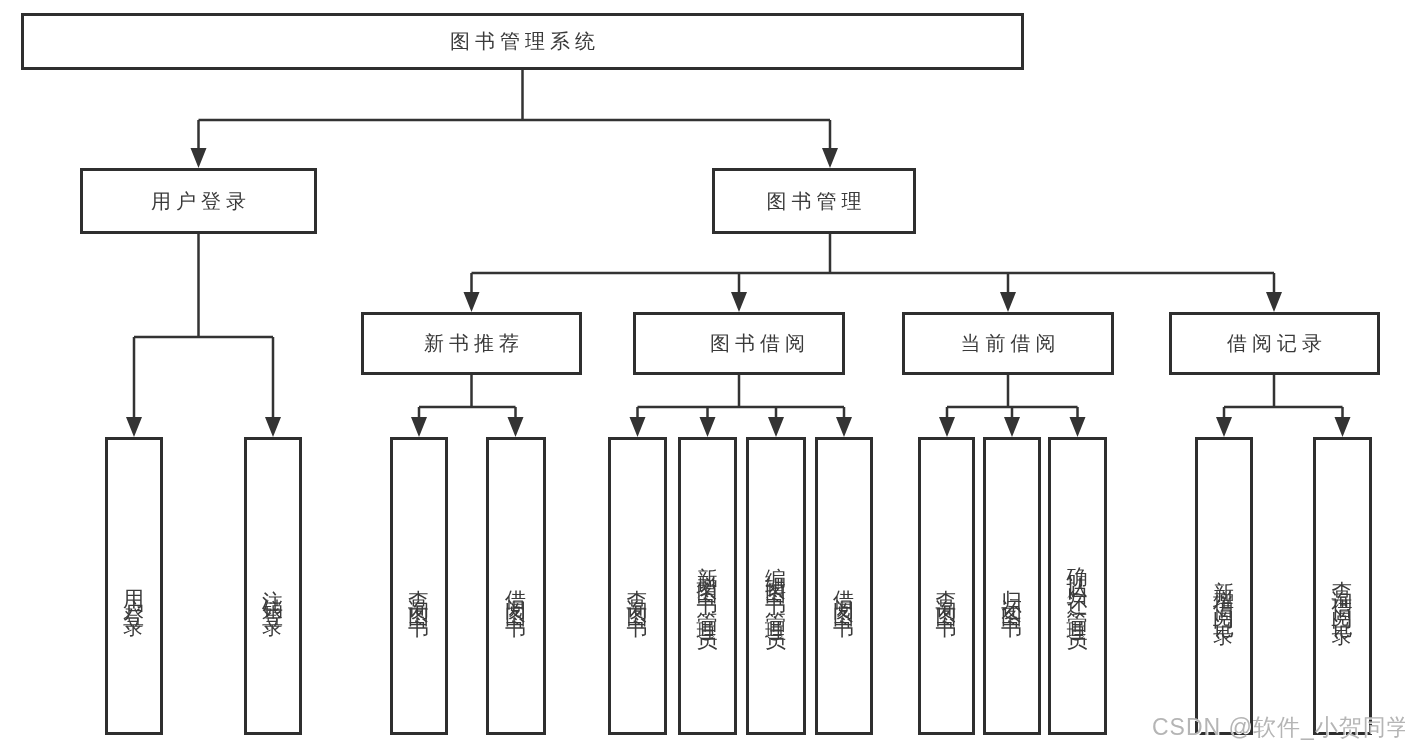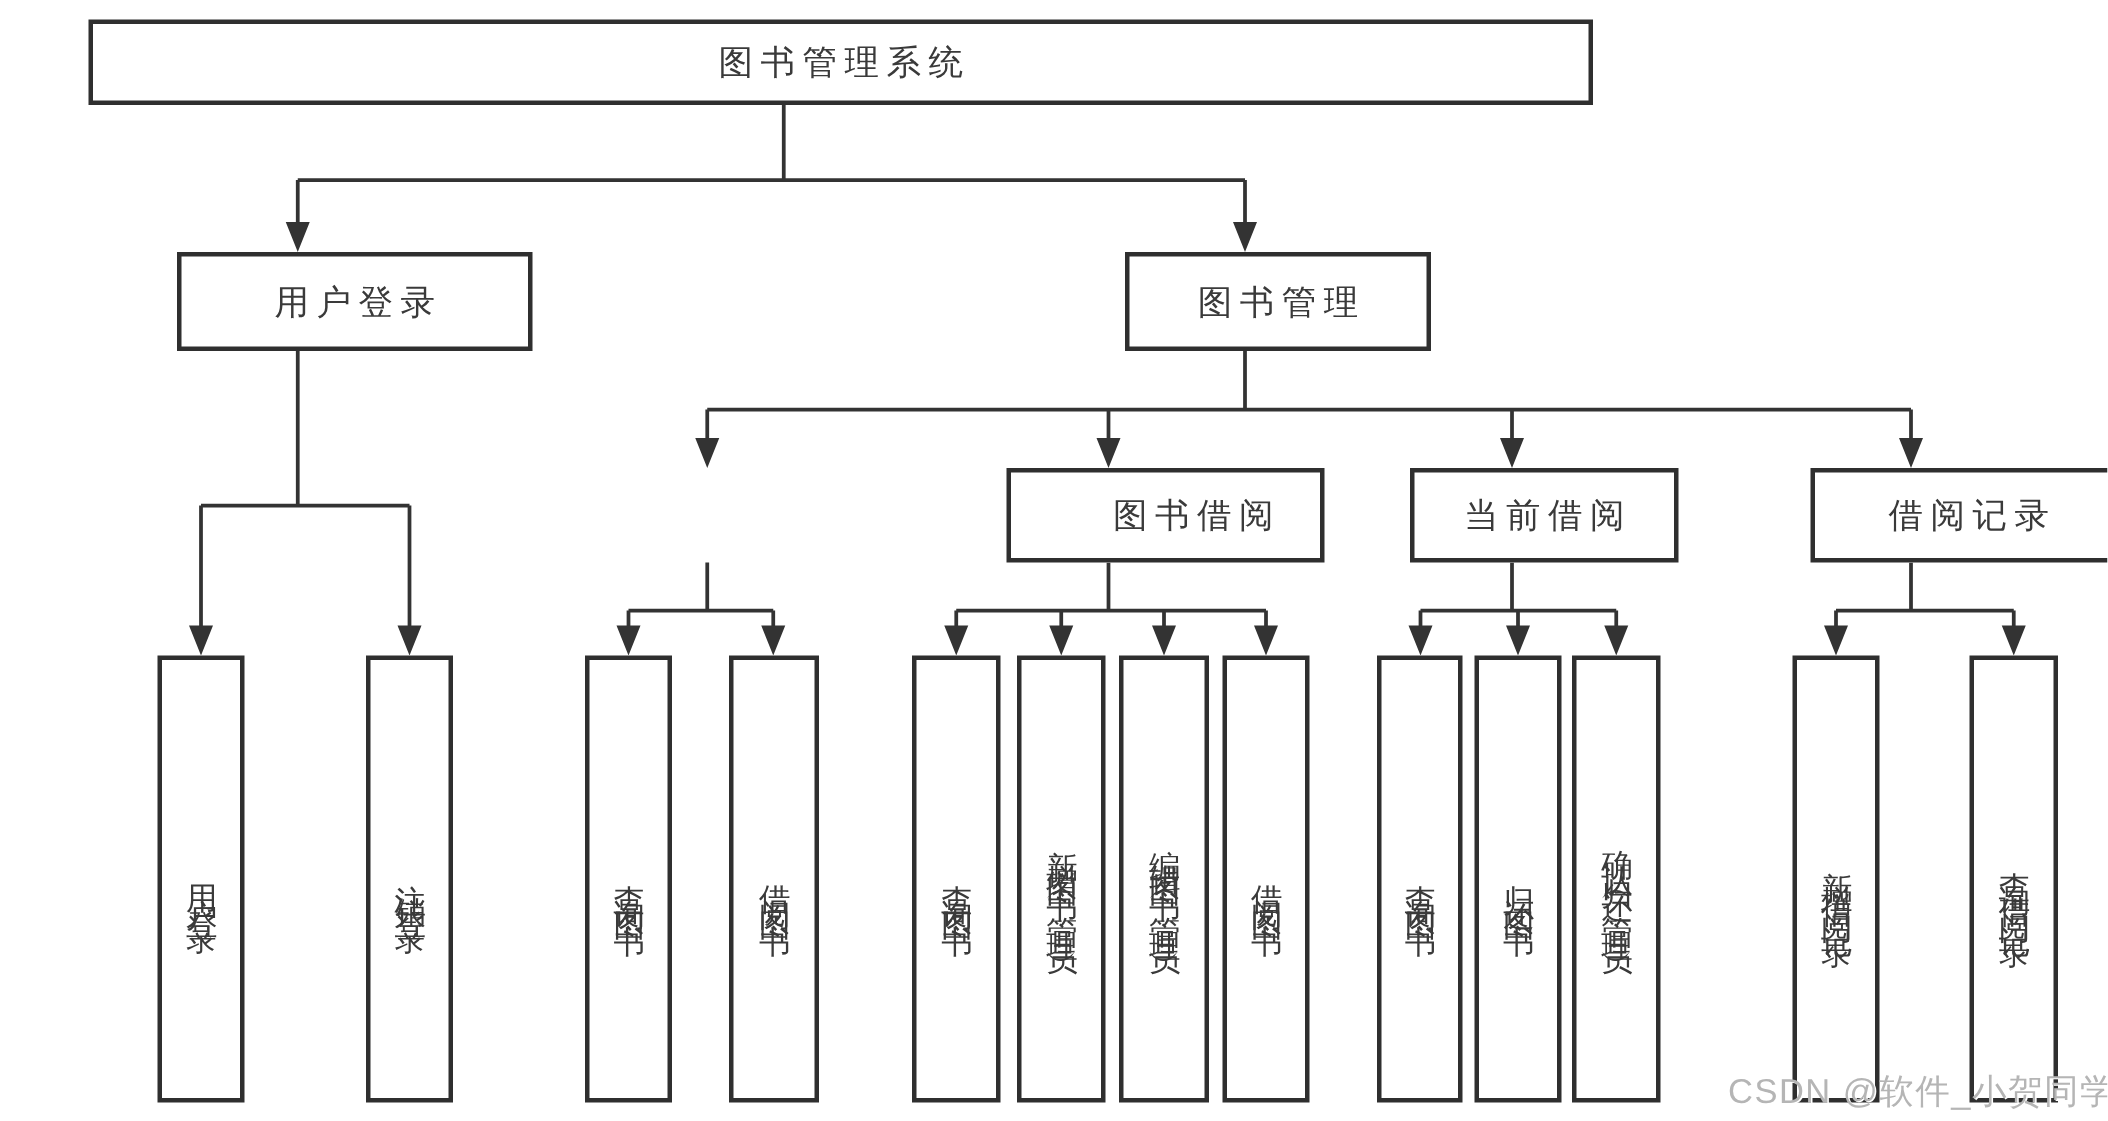--- a/index.html
+++ b/index.html
@@ -20,25 +20,24 @@
     position: absolute;
     box-sizing: border-box;
     border: 3px solid #2f2f2f;
     background: #ffffff;
     display: flex;
     align-items: center;
     justify-content: center;
     color: #3a3a3a;
   }
   .h-node {
-    font-size: 23px;
+    font-size: 20px;
     letter-spacing: 5px;
     padding-left: 5px; 
     white-space: nowrap;
-    margin-left: 38px;
   }
   .v-node {
     writing-mode: vertical-rl;
     text-orientation: mixed;
     font-size: 21px;
     letter-spacing: 9px;
     padding-top: 9px; 
     line-height: 1;
   }
   .watermark {
@@ -51,21 +50,21 @@
     white-space: nowrap;
     text-shadow: 1px 1px 0 #ffffff;
   }
 
   
   .n-root        { left: 21px;   top: 13px;  width: 1003px; height: 57px; }
   .n-user-login  { left: 80px;   top: 168px; width: 237px;  height: 66px; }
   .n-book-mgmt   { left: 712px;  top: 168px; width: 204px;  height: 66px; }
   .n-new-book    { left: 361px;  top: 312px; width: 221px;  height: 63px; }
   .n-borrow      { left: 633px;  top: 312px; width: 212px;  height: 63px; padding-left: 42px; }
-  .n-current     { left: 902px;  top: 312px; width: 179px;  height: 63px; }
+  .n-current     { left: 902px;  top: 312px; width: 212px;  height: 63px; }
   .n-records     { left: 1169px; top: 312px; width: 211px;  height: 63px; }
 
   .leaf { top: 437px; height: 298px; }
   .lf-1  { left: 105px;  width: 58px; }
   .lf-2  { left: 244px;  width: 58px; }
   .lf-3  { left: 390px;  width: 58px; }
   .lf-4  { left: 486px;  width: 60px; }
   .lf-5  { left: 608px;  width: 59px; }
   .lf-6  { left: 678px;  width: 59px; }
   .lf-7  { left: 746px;  width: 60px; }
@@ -112,20 +111,21 @@
       M1069.5 417 L1085.5 417 L1077.5 437 Z
       M1216 417 L1232 417 L1224 437 Z
       M1334.5 417 L1350.5 417 L1342.5 437 Z"></path>
   </svg>
 
   <div class="node h-node n-root">图书管理系统</div>
 
   <div class="node h-node n-user-login">用户登录</div>
   <div class="node h-node n-book-mgmt">图书管理</div>
 
+  <div class="node h-node n-new-book">新书推荐</div>
   <div class="node h-node n-borrow">图书借阅</div>
   <div class="node h-node n-current">当前借阅</div>
   <div class="node h-node n-records">借阅记录</div>
 
   <div class="node v-node leaf lf-1">用户登录</div>
   <div class="node v-node leaf lf-2">注销登录</div>
 
   <div class="node v-node leaf lf-3">查询图书</div>
   <div class="node v-node leaf lf-4">借阅图书</div>
 

